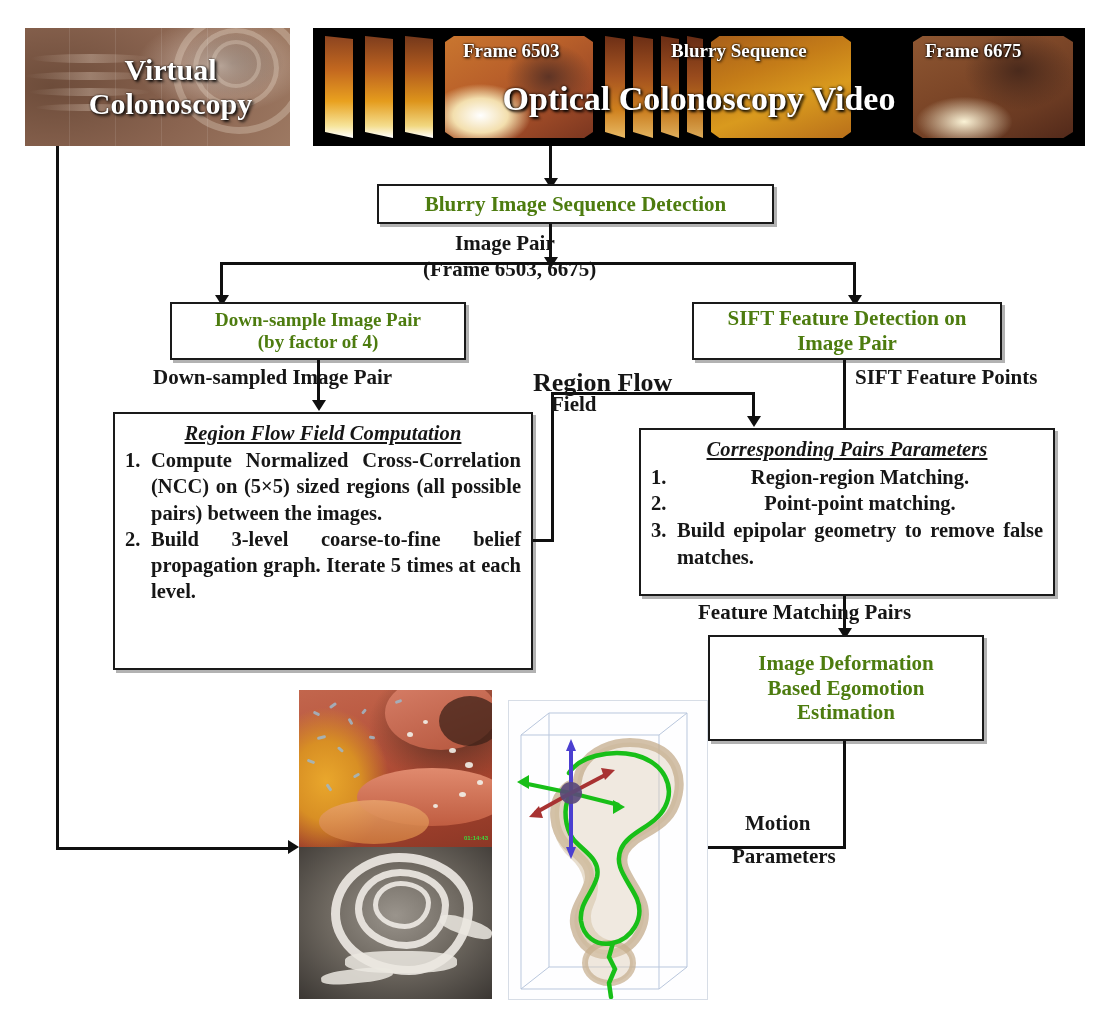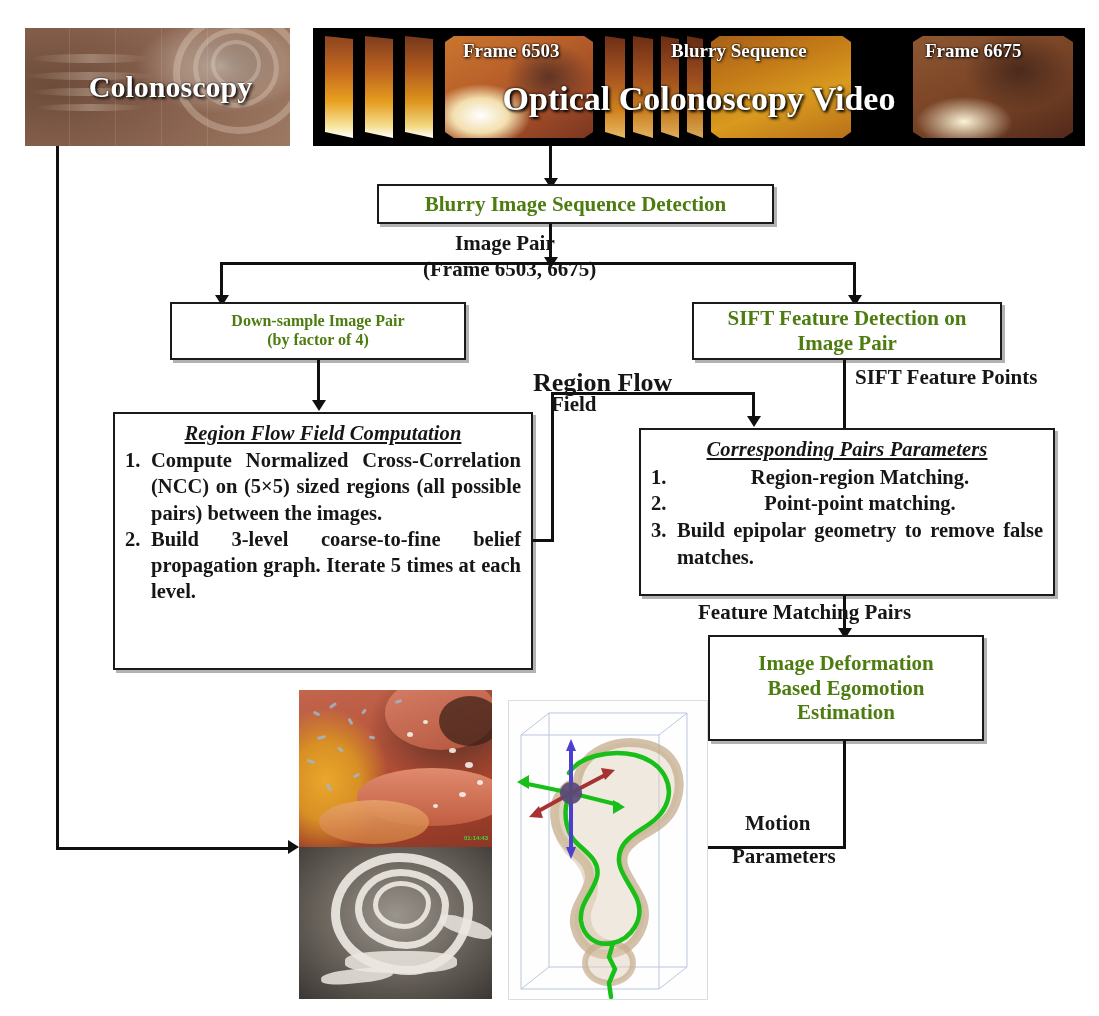--- a/index.html
+++ b/index.html
@@ -130,20 +130,21 @@
     <div class="swirl" style="left:186px;top:12px;width:42px;height:40px;border-width:4px;"></div>
     <div class="streak" style="left:6px;top:26px;width:120px;height:9px;"></div>
     <div class="streak" style="left:0px;top:44px;width:130px;height:8px;"></div>
     <div class="streak" style="left:4px;top:60px;width:122px;height:8px;"></div>
     <div class="streak" style="left:10px;top:76px;width:110px;height:7px;"></div>
     <div class="vtick" style="left:44px;"></div>
     <div class="vtick" style="left:90px;"></div>
     <div class="vtick" style="left:136px;"></div>
     <div class="vtick" style="left:182px;"></div>
     <div class="vctext">
+      <div>Virtual</div>
       <div>Colonoscopy</div>
     </div>
   </div>
 
   <div id="oc-banner" class="abs" style="left:313px;top:28px;width:772px;height:118px;">
 
     <div class="film" style="left:12px;width:28px;background:linear-gradient(180deg,#8c4420 0%,#c4691f 34%,#e9a11f 64%,#f6e49a 88%,#ffffff 100%);"></div>
     <div class="film" style="left:52px;width:28px;background:linear-gradient(180deg,#7e3d1d 0%,#bd6320 34%,#e59c1d 64%,#f4dd8d 88%,#ffffff 100%);"></div>
     <div class="film" style="left:92px;width:28px;background:linear-gradient(180deg,#74381b 0%,#b35c1e 34%,#dd941b 64%,#f1d77f 88%,#ffffff 100%);"></div>
 
@@ -184,36 +185,37 @@
 
   <div class="elabel" style="left:455px;top:232px;font-size:21px;">Image Pair</div>
   <div class="elabel" style="left:423px;top:258px;font-size:21px;">(Frame 6503, 6675)</div>
 
   <div class="line-h" style="left:220px;top:262px;width:636px;"></div>
   <div class="line-v" style="left:220px;top:262px;height:40px;"></div>
   <div class="line-v" style="left:853px;top:262px;height:40px;"></div>
   <div class="arrow-d" style="left:215px;top:295px;"></div>
   <div class="arrow-d" style="left:848px;top:295px;"></div>
 
-  <div class="pbox" style="left:170px;top:302px;width:296px;height:58px;font-size:16px;">
+  <div class="pbox" style="left:170px;top:302px;width:296px;height:58px;font-size:19px;">
     <div class="inner">
       <div>Down-sample Image Pair</div>
       <div>(by factor of 4)</div>
     </div>
   </div>
 
   <div class="pbox" style="left:692px;top:302px;width:310px;height:58px;font-size:21px;">
     <div class="inner">
       <div>SIFT Feature Detection on</div>
       <div>Image Pair</div>
     </div>
   </div>
 
   <div class="line-v" style="left:317px;top:360px;height:48px;"></div>
   <div class="arrow-d" style="left:312px;top:400px;"></div>
+  <div class="elabel" style="left:153px;top:366px;font-size:21px;">Down-sampled Image Pair</div>
 
   <div class="line-v" style="left:843px;top:360px;height:68px;"></div>
   <div class="elabel" style="left:855px;top:366px;font-size:21px;">SIFT Feature Points</div>
 
   <div class="listbox" style="left:113px;top:412px;width:420px;height:258px;font-size:20.5px;line-height:1.28;">
     <div class="lb-title" style="font-size:20.5px;">Region Flow Field Computation</div>
     <ol>
       <li>
         <span class="num">1.</span>
         <span class="txt">Compute Normalized Cross-Correlation (NCC) on (5×5) sized regions (all possible pairs) between the images.</span>

